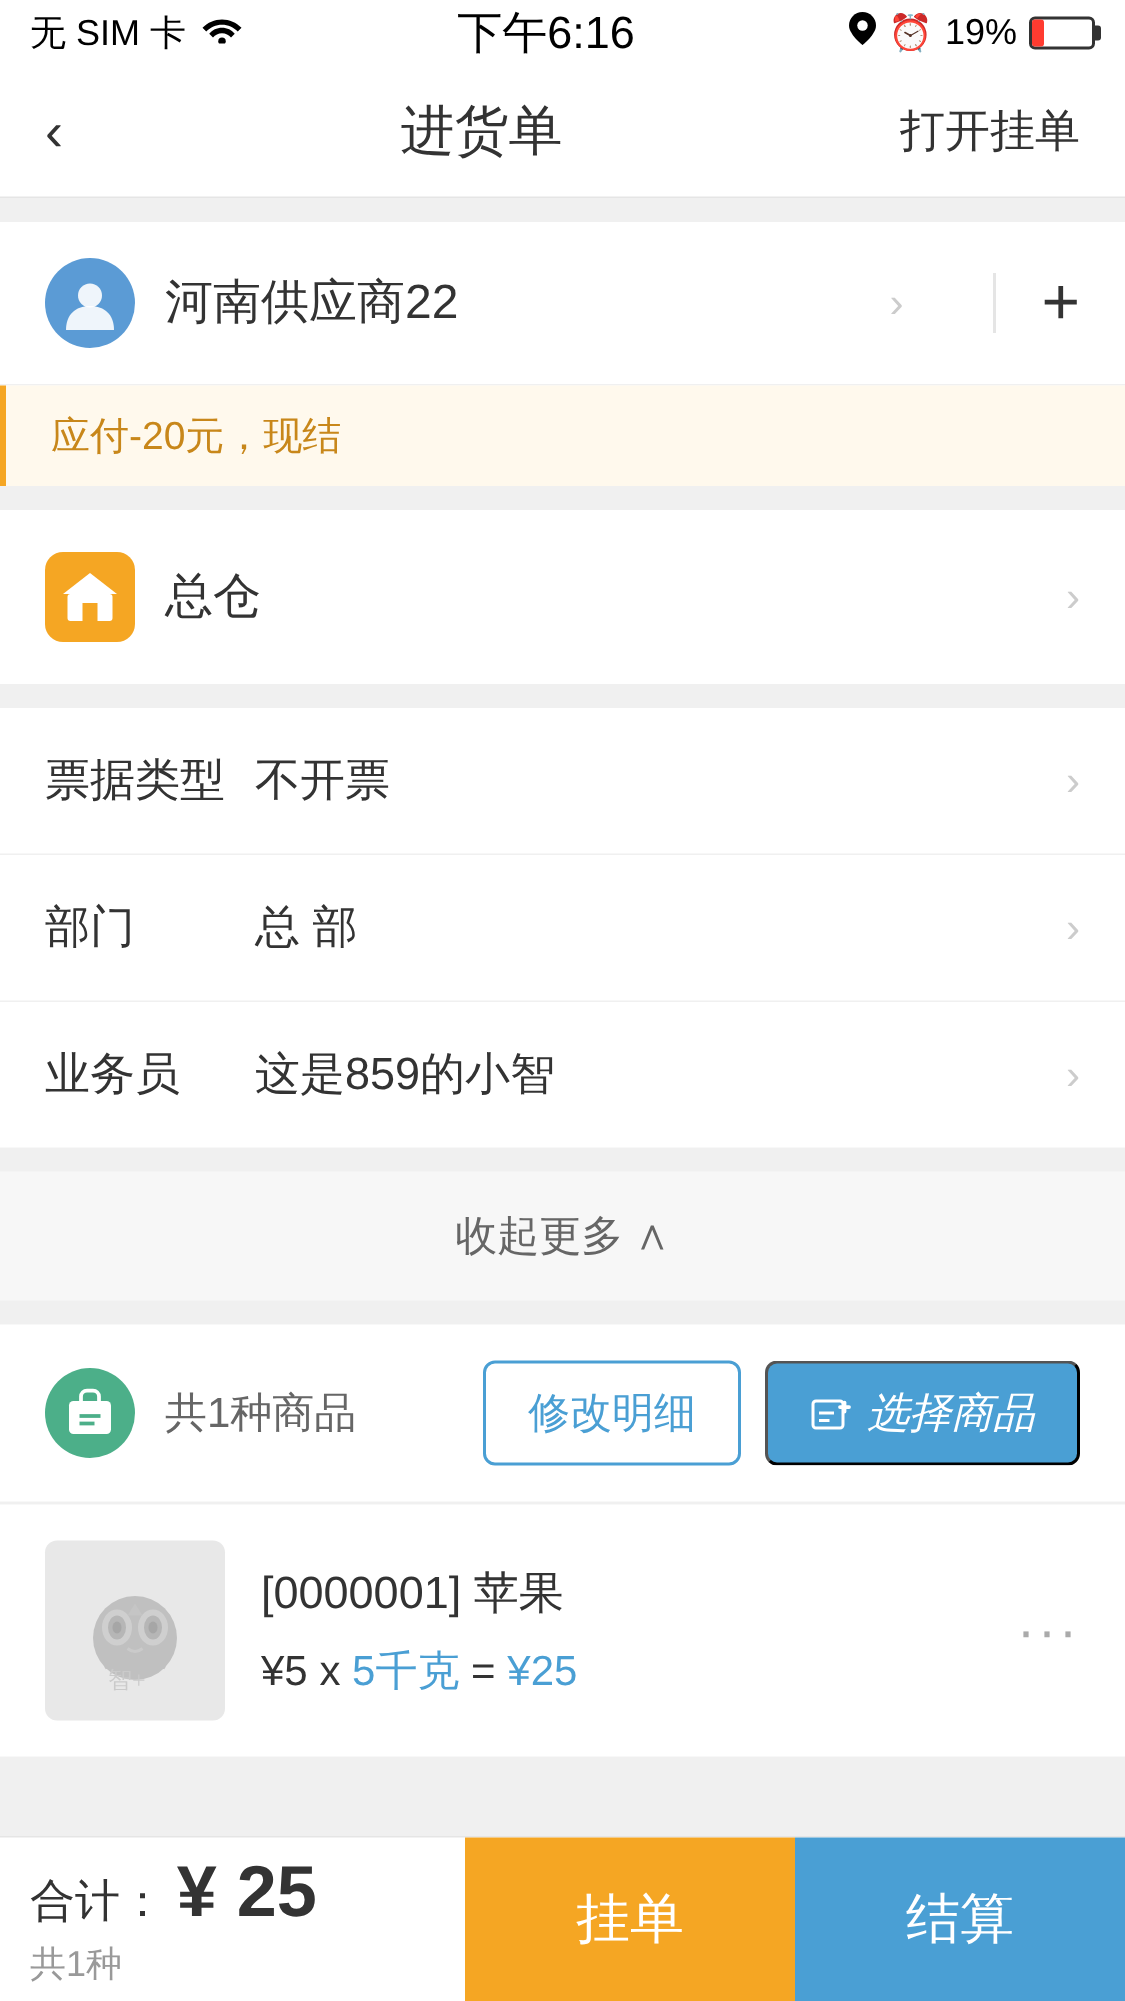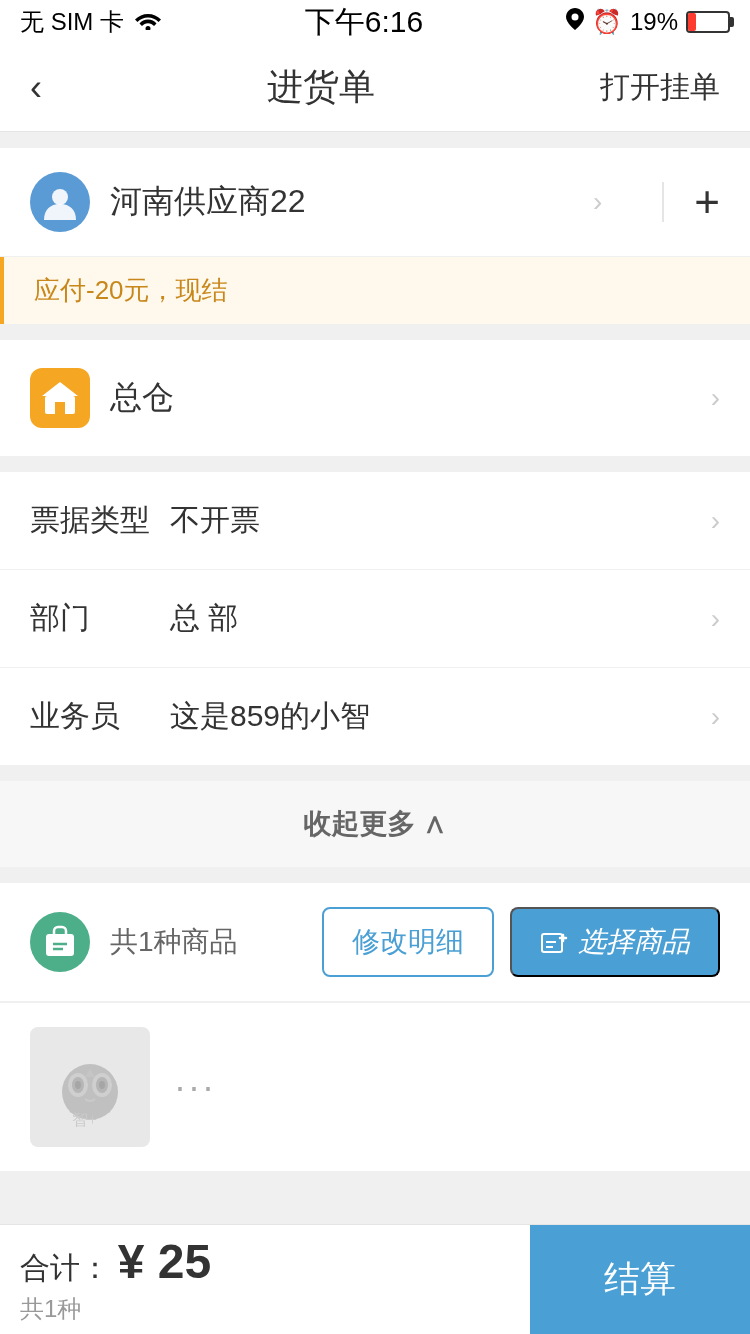--- a/index.html
+++ b/index.html
@@ -109,21 +109,20 @@
     .form-row:last-child { border-bottom: none; }
     .form-label { font-size: 30px; color: #333; width: 140px; flex-shrink: 0; }
     .form-value { flex: 1; font-size: 30px; color: #333; }
     .form-placeholder { flex: 1; font-size: 30px; color: #c0c0c0; }
 
     
     .collapse-row {
       background: #f7f7f7; display: flex; align-items: flex-end;
       justify-content: center; padding: 24px; margin-top: 16px;
       cursor: pointer;
-      font-weight: bold;
     }
     .collapse-text { font-size: 28px; color: #666; }
 
     
     .product-header {
       background: #fff; display: flex; align-items: center;
       padding: 24px 30px; margin-top: 16px;
     }
     .product-icon-wrap {
       width: 60px; height: 60px; border-radius: 50%; background: #4caf89;
@@ -314,27 +313,42 @@
       <ellipse cx="52" cy="38" rx="6" ry="8" fill="#444"></ellipse>
       <ellipse cx="28" cy="38" rx="3" ry="4" fill="#111"></ellipse>
       <ellipse cx="52" cy="38" rx="3" ry="4" fill="#111"></ellipse>
       <path d="M35 52 Q40 56 45 52" stroke="#888" stroke-width="2" fill="none"></path>
       <polygon points="40,22 35,30 45,30" fill="#777"></polygon>
       <path d="M20 65 Q28 60 36 65" stroke="#666" stroke-width="2" fill="none"></path>
       <path d="M44 65 Q52 60 60 65" stroke="#666" stroke-width="2" fill="none"></path>
       <text x="22" y="78" font-size="16" fill="#888" font-family="serif">智+</text>
     </svg>
   </div>
+  <div class="product-info">
+    <div class="product-name">
+      <span>[0000001]</span>
+      <span> </span>
+      <span>苹果</span>
+    </div>
+    <div class="product-price">
+      <span>¥5</span>
+      <span> x </span>
+      <span class="price-highlight">5千克</span>
+      <span> = </span>
+      <span class="price-highlight">¥25</span>
+    </div>
+  </div>
   <div class="more-btn">···</div>
 </div>
 
 <div style="height: 130px;"></div>
 
 <div class="bottom-bar">
   <div class="total-section">
     <div>
       <span class="total-label">合计：</span>
       <span class="total-amount">¥ 25</span>
     </div>
     <div class="total-count">共1种</div>
   </div>
+  <div class="btn-hang">挂单</div>
   <div class="btn-settle">结算</div>
 </div>
 
 </body></html>

